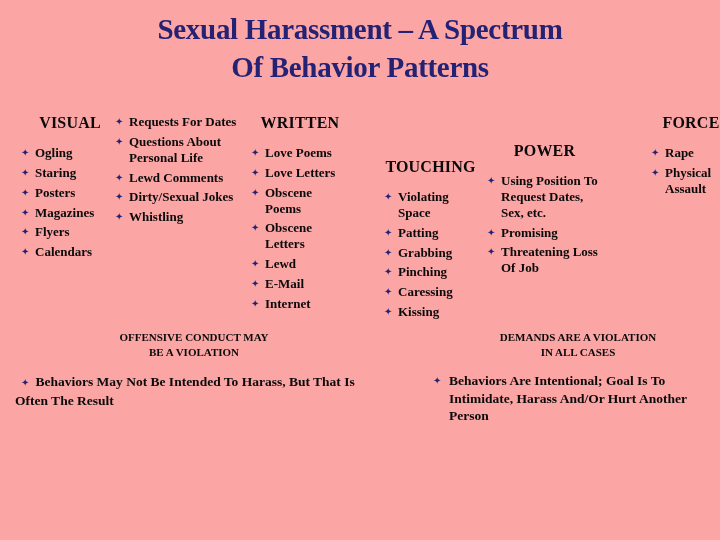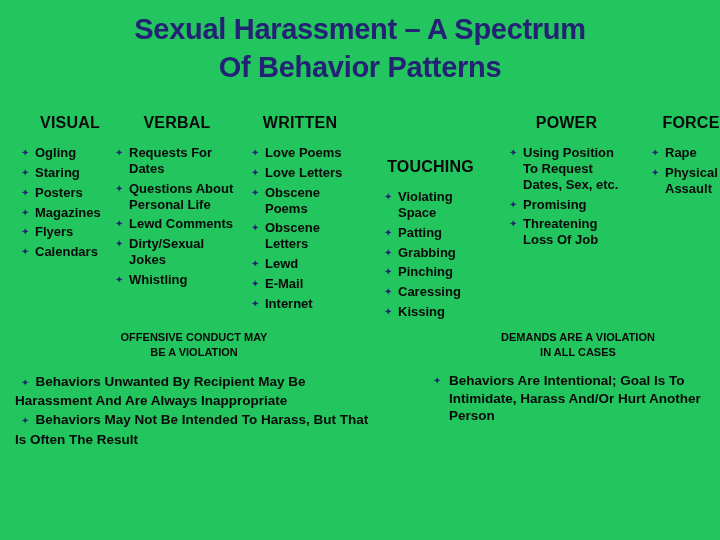--- a/index.html
+++ b/index.html
@@ -4,41 +4,41 @@
 <style>
   html, body { margin: 0; padding: 0; }
   body {
     width: 720px; height: 540px;
     background: #ffffff;
     font-family: "Liberation Sans", sans-serif;
     position: relative;
     overflow: hidden;
     color: #0a0a0a;
   }
-  .slide { position: absolute; inset: 0; background: #22c55e; }
+  .slide { position: absolute; inset: 0; background: #fca5a5; font-family: Liberation Serif, serif; }
 
   
   .title {
     position: absolute;
     top: 10px; left: 0; right: 0;
     text-align: center;
     color: #232274;
     font-size: 29px;
     font-weight: bold;
     line-height: 1.32;
     letter-spacing: -0.3px;
   }
 
   
   .col { position: absolute; top: 114px; }
   #col0 { left: 20px;  width: 100px; }
   #col1 { left: 114px; width: 126px; }
   #col2 { left: 250px; width: 100px; }
   #col3 { left: 383px; width: 95px; margin-top: 44px;  }
-  #col4 { left: 508px; width: 117px; }
+  #col4 { left: 486px; width: 117px; margin-top: 28px; }
   #col5 { left: 618px; width: 82px; margin-left: 32px;  }
 
   .col-header {
     font-size: 16px;
     font-weight: bold;
     text-align: center;
     margin: 0 0 13px 0;
     letter-spacing: 0.2px;
   }
   ul.bullet-list {
@@ -99,21 +99,20 @@
         <li class=""><span class="bullet">✦</span><span>Ogling</span></li>
         <li class=""><span class="bullet">✦</span><span>Staring</span></li>
         <li class=""><span class="bullet">✦</span><span>Posters</span></li>
         <li class=""><span class="bullet">✦</span><span>Magazines</span></li>
         <li class=""><span class="bullet">✦</span><span>Flyers</span></li>
         <li class=""><span class="bullet">✦</span><span>Calendars</span></li>
       </ul>
   </div>
 
   <div class="col" id="col1">
-    <div class="col-header">VERBAL</div>
     <ul class="bullet-list">
         <li class=""><span class="bullet">✦</span><span>Requests For Dates</span></li>
         <li class=""><span class="bullet">✦</span><span>Questions About Personal Life</span></li>
         <li class=""><span class="bullet">✦</span><span>Lewd Comments</span></li>
         <li class=""><span class="bullet">✦</span><span>Dirty/Sexual Jokes</span></li>
         <li class=""><span class="bullet">✦</span><span>Whistling</span></li>
       </ul>
   </div>
 
   <div class="col" id="col2">
@@ -157,21 +156,20 @@
         <li class=""><span class="bullet">✦</span><span>Physical Assault</span></li>
       </ul>
   </div>
 
   <div class="section" id="left-section">
     <div class="section-heading">
       <div>OFFENSIVE CONDUCT MAY</div>
       <div>BE A VIOLATION</div>
     </div>
     <div class="flow-list">
-        <div class="flow-item"><span class="bullet">✦</span><span>Behaviors Unwanted By Recipient May Be Harassment And Are Always Inappropriate</span></div>
         <div class="flow-item"><span class="bullet">✦</span><span>Behaviors May Not Be Intended To Harass, But That Is Often The Result</span></div>
       </div>
   </div>
 
   <div class="section" id="right-section">
     <div class="section-heading">
       <div>DEMANDS ARE A VIOLATION</div>
       <div>IN ALL CASES</div>
     </div>
     <ul class="bullet-list">

